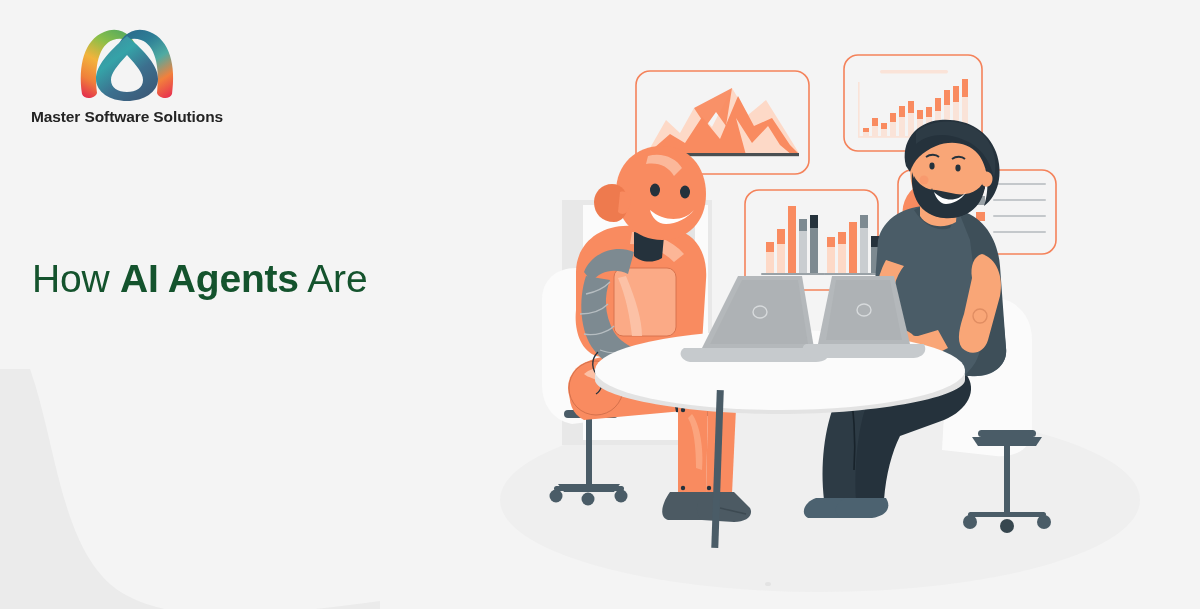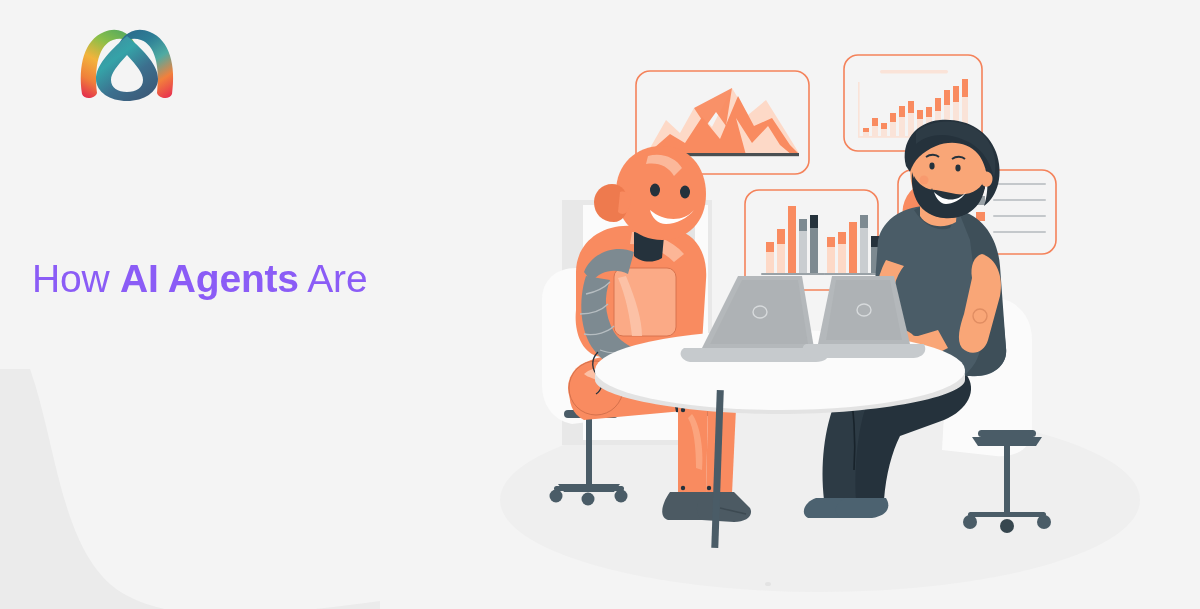--- a/index.html
+++ b/index.html
@@ -44,21 +44,21 @@
   }
 
   
   .headline {
     position:absolute;
     left:32px; top:252px;
     width:470px;
     font-size:39px;
     line-height:1.37;
     font-weight:400;
-    color:#8b5cf6;
+    color:#14532d;
     letter-spacing:-0.2px;
   }
   .headline b { font-weight:700; }
 
   
   .illo {
     position:absolute;
     left:480px; top:0;
     width:720px; height:609px;
   }
@@ -103,20 +103,21 @@
 
       <path d="M104 72 C108 44 102 18 82 10 C65 3 52 14 48 30
                C52 20 62 14 73 18 C87 23 92 44 89 71
                C91 77 102 78 104 72 Z" fill="url(#gRight)"></path>
 
       <path d="M59 14 C78 30 90 44 90 57 C90 70 76 79 59 79
                C42 79 28 70 28 57 C28 44 40 30 59 14 Z
                M59 33 C49 44 43 51 43 58 C43 66 50 70 59 70
                C68 70 75 66 75 58 C75 51 69 44 59 33 Z" fill="url(#gCenter)"></path>
     </svg>
+    <span class="logo-text">Master Software Solutions</span>
   </div>
 
   <h1 class="headline">
     <span>How </span><b>AI Agents</b><span> Are</span><br>
   </h1>
 
   <svg class="illo" viewBox="0 0 720 609">
 
     <ellipse cx="340" cy="500" rx="320" ry="92" fill="#efefef"></ellipse>
 

